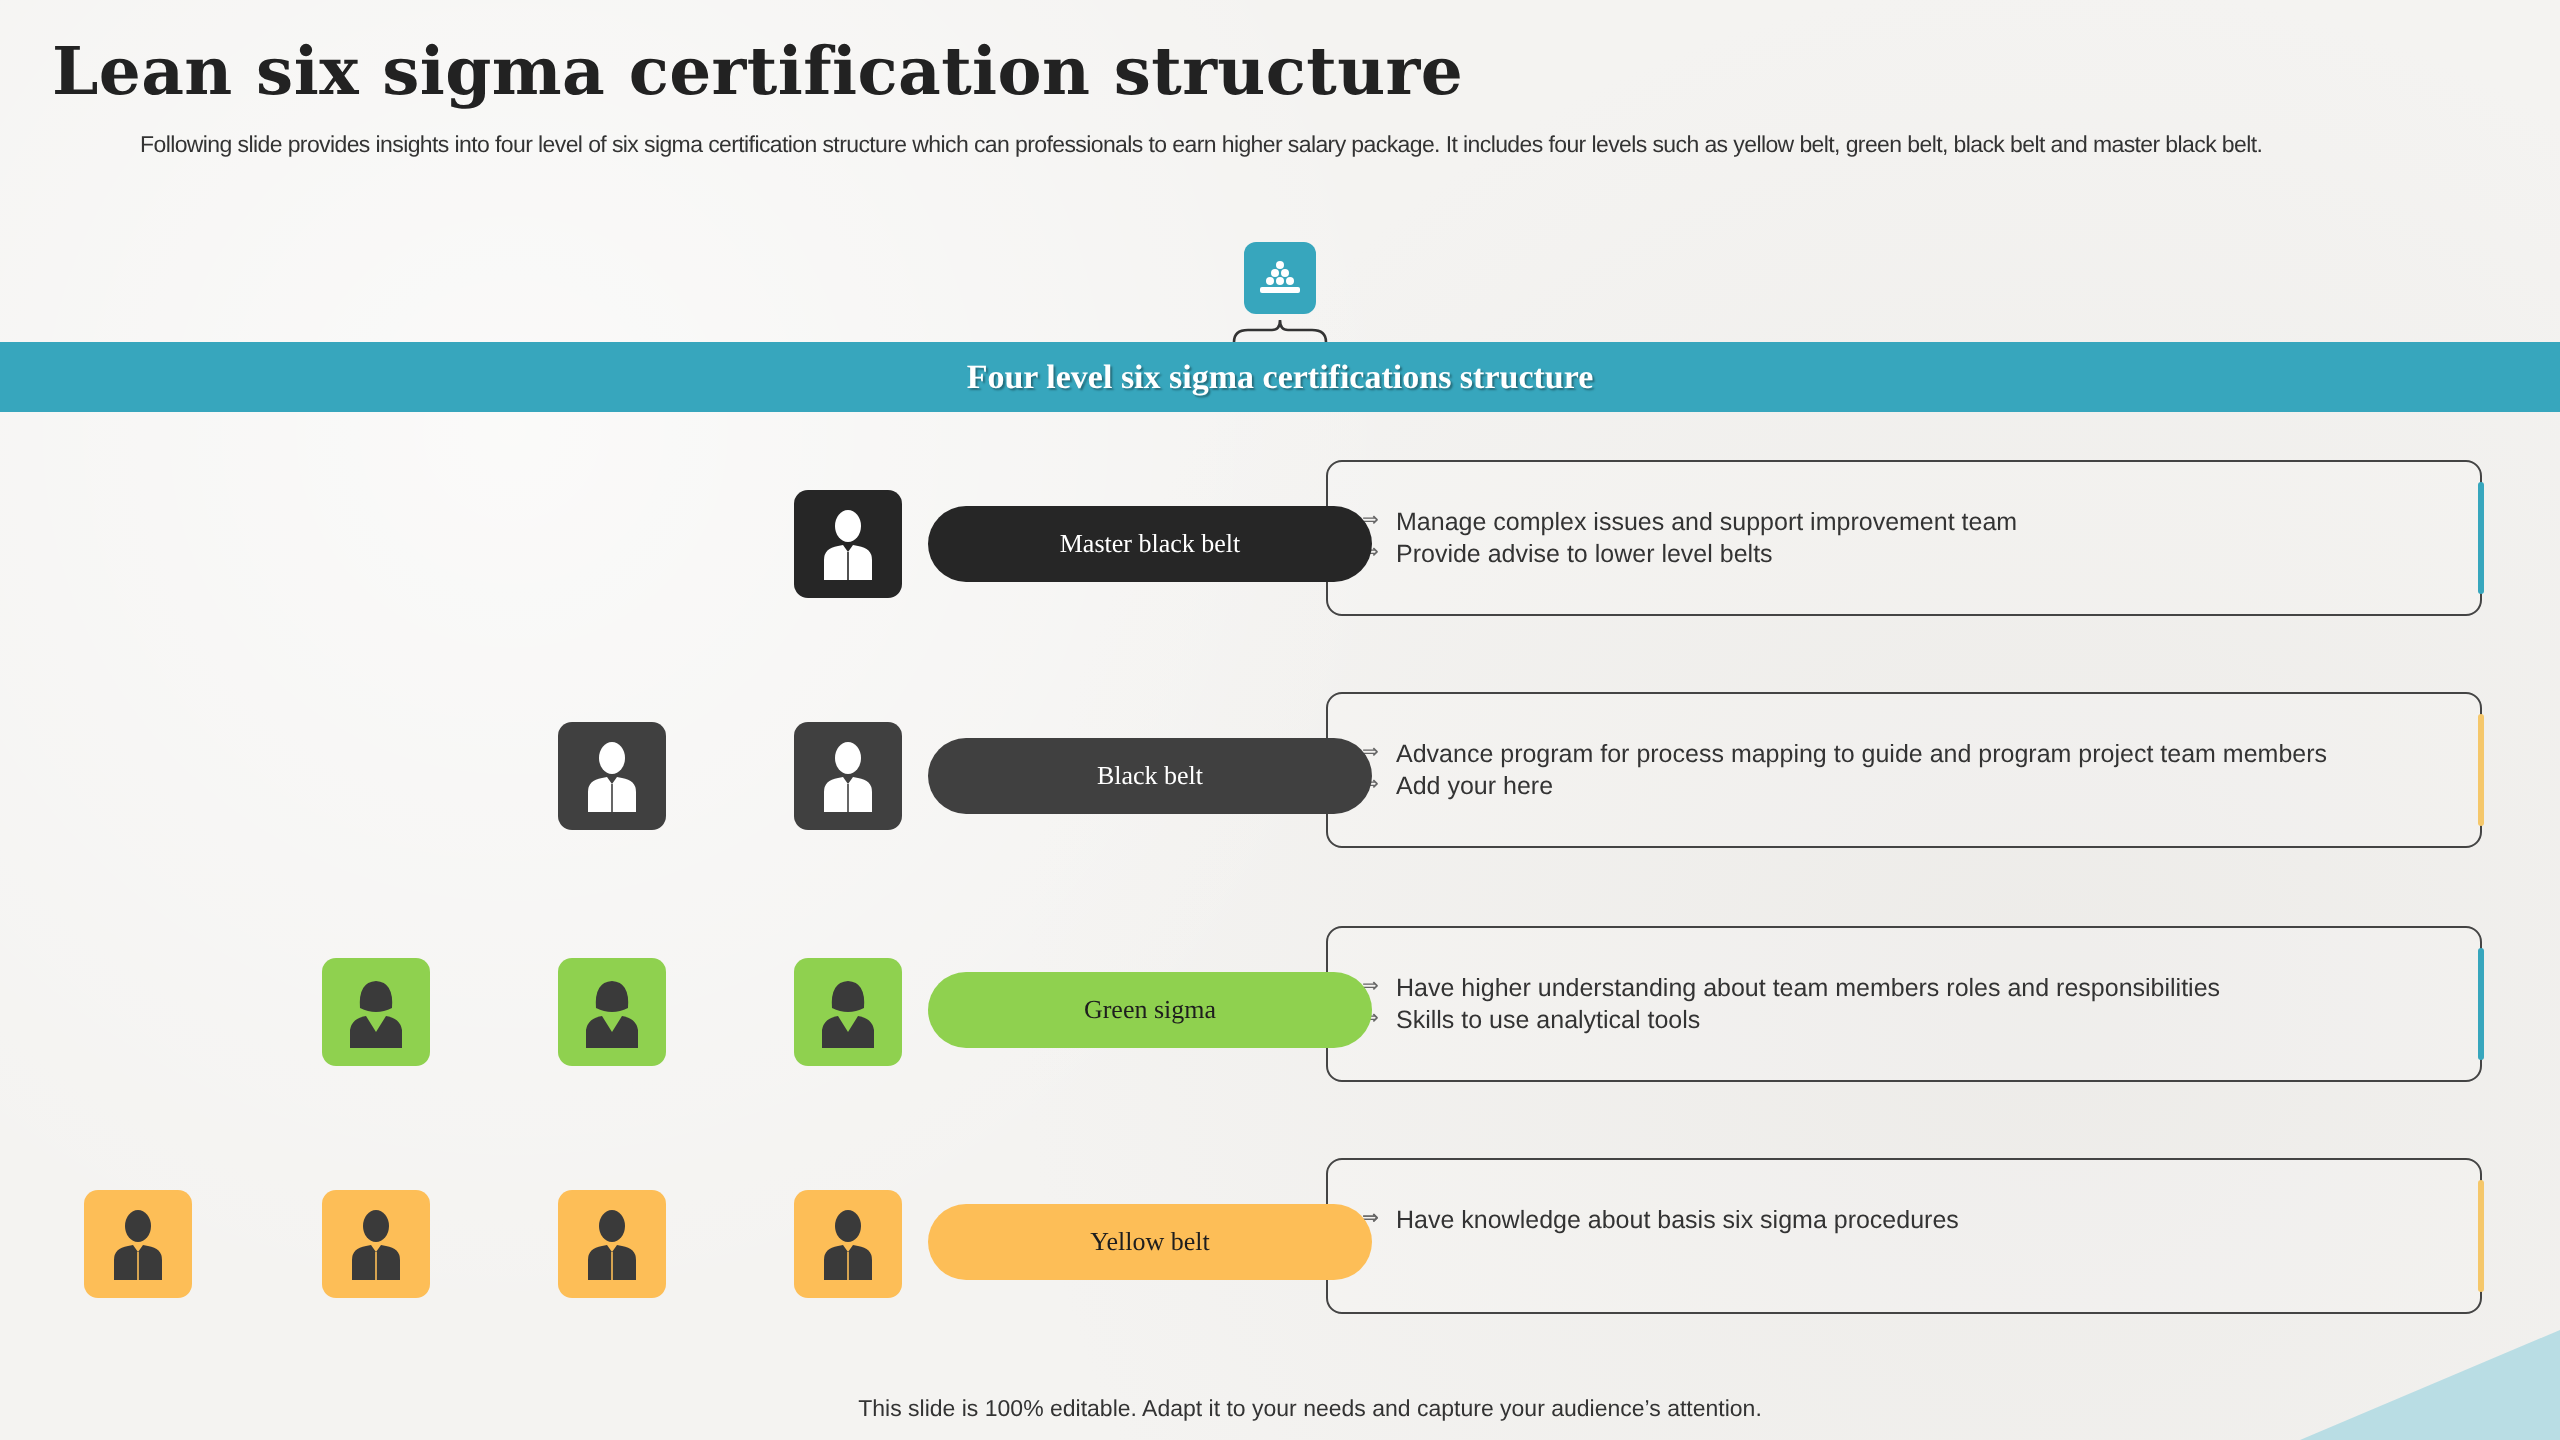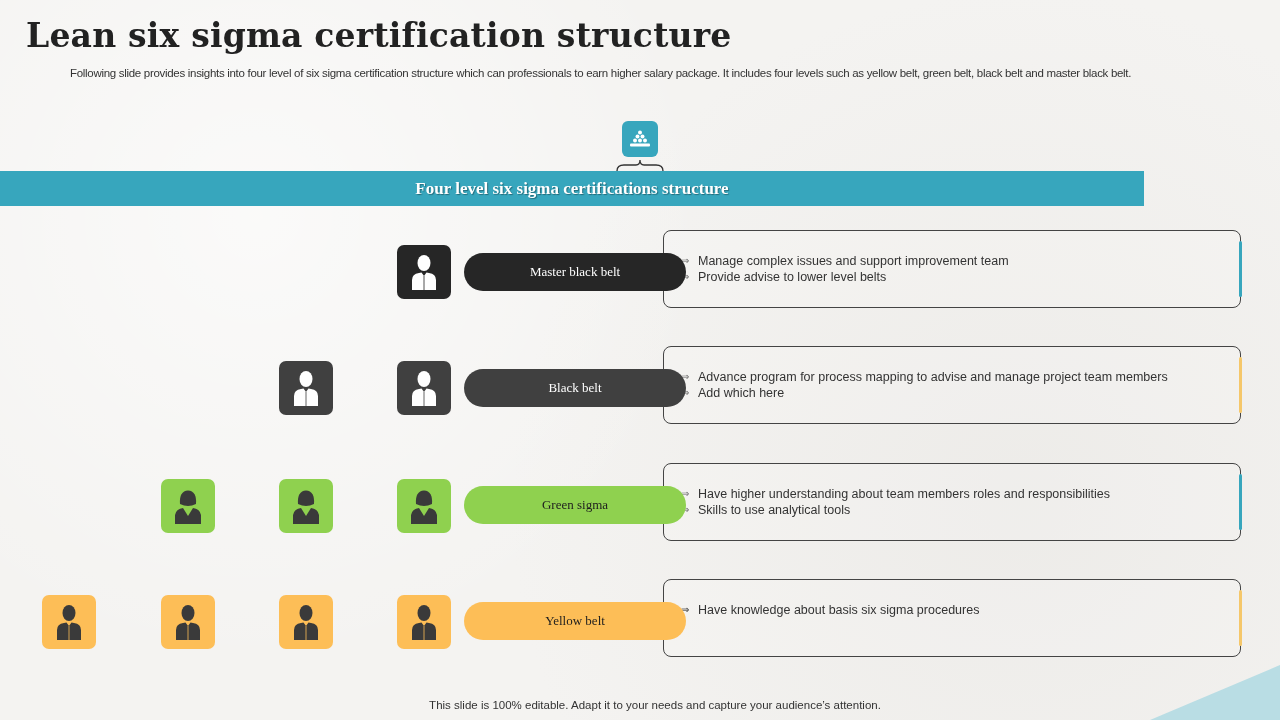--- a/index.html
+++ b/index.html
@@ -22,21 +22,21 @@
     position: absolute; left: 26px; top: 67px;
     font-size: 11.5px; color: #333; letter-spacing: -0.3px; white-space: nowrap; margin-left: 44px;
   }
   .top-icon {
     position: absolute; left: 622px; top: 121px; width: 36px; height: 36px;
     background: #37a6bd; border-radius: 6px;
     display: flex; align-items: center; justify-content: center;
   }
   .brace { position: absolute; left: 614px; top: 158px; width: 52px; height: 14px; }
   .banner {
-    position: absolute; left: 0; top: 171px; width: 1144px; height: 35px;
+    position: absolute; left: 0; top: 171px; width: 1280px; height: 35px;
     background: #37a6bd;
     display: flex; align-items: center; justify-content: center;
   }
   .banner-text {
     font-family: "Liberation Serif", "DejaVu Serif", serif;
     font-weight: bold; font-size: 17px; color: #fff;
     text-shadow: 1px 1px 1px rgba(0,0,0,0.35);
   }
   .person {
     position: absolute; width: 54px; height: 54px; border-radius: 7px;
@@ -126,22 +126,22 @@
   <svg width="34" height="36" viewBox="0 0 34 36">
     <ellipse cx="17" cy="9" rx="6.5" ry="8" fill="currentColor"></ellipse>
     <path d="M5 36 L5 26 Q5 20 12 19 L14.5 18.5 L17 22 L19.5 18.5 L22 19 Q29 20 29 26 L29 36 Z" fill="currentColor"></path>
     <line x1="17" y1="22" x2="17" y2="36" stroke="var(--bg)" stroke-width="0.8"></line>
   </svg>
 </div>
     <div class="pill" style="top: 369px; background: rgb(64, 64, 64); color: rgb(255, 255, 255);">Black belt</div>
     <div class="desc" style="top: 346px;">
       <div class="accent" style="background: rgb(245, 199, 106);"></div>
       <ul>
-        <li><span class="arrow">⇒</span><span>Advance  program  for  process  mapping to advise  and manage  project team  members</span></li>
-        <li><span class="arrow">⇒</span><span>Add which here</span></li>
+        <li><span class="arrow">⇒</span><span>Advance  program  for  process  mapping to guide  and program  project team  members</span></li>
+        <li><span class="arrow">⇒</span><span>Add your here</span></li>
       </ul>
     </div>
     <div class="person" style="left: 397px; top: 479px; background: rgb(143, 209, 79); color: rgb(58, 58, 58); --bg: #8fd14f;">
   <svg width="34" height="36" viewBox="0 0 34 36">
     <path d="M9 16 Q8 3 17 2.5 Q26 3 25 16 Q21 18 17 18 Q13 18 9 16 Z" fill="currentColor"></path>
     <path d="M4 36 L4 27 Q5 21 12 20 L17 28 L22 20 Q29 21 30 27 L30 36 Z" fill="currentColor"></path>
   </svg>
 </div>
     <div class="person" style="left: 279px; top: 479px; background: rgb(143, 209, 79); color: rgb(58, 58, 58); --bg: #8fd14f;">
   <svg width="34" height="36" viewBox="0 0 34 36">

